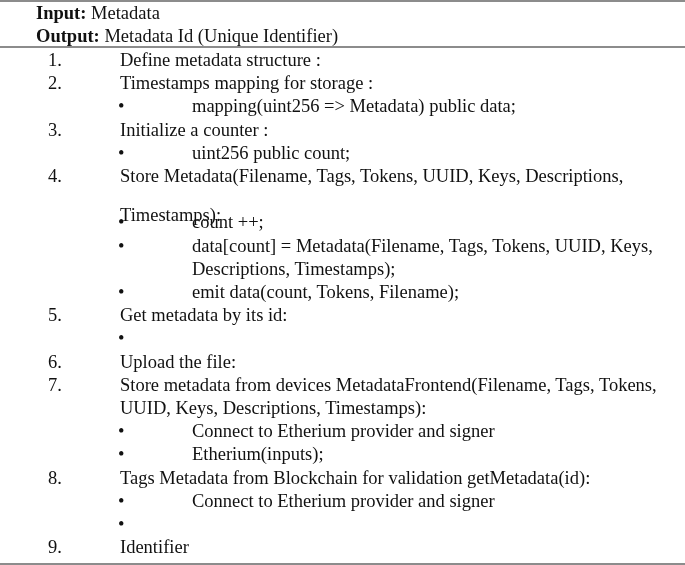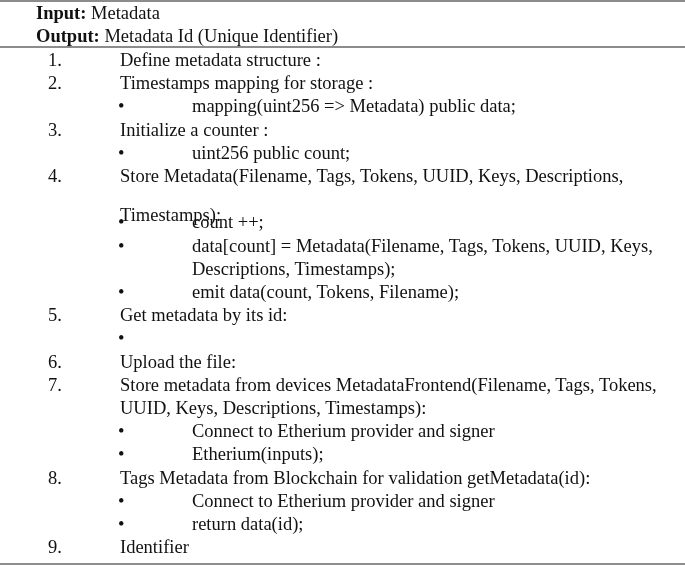--- a/index.html
+++ b/index.html
@@ -100,21 +100,20 @@
     <div class="line" style="top: 465.6px; left: 0px; width: 685px;">
       <span class="num">8.</span>
       <span class="txt">Tags Metadata from Blockchain for validation getMetadata(id):</span>
     </div>
     <div class="line" style="top: 488.8px; left: 0px; width: 685px;">
       <span class="bul">•</span>
       <span class="btxt">Connect to Etherium provider and signer</span>
     </div>
     <div class="line" style="top: 512px; left: 0px; width: 685px;">
       <span class="bul">•</span>
-      <span class="btxt">return data(id);</span>
     </div>
     <div class="line" style="top: 535.2px; left: 0px; width: 685px;">
       <span class="num">9.</span>
       <span class="txt">Identifier</span>
     </div>
   </div>
 
 <div class="rule" style="top:563px;"></div>
 
 </body></html>

